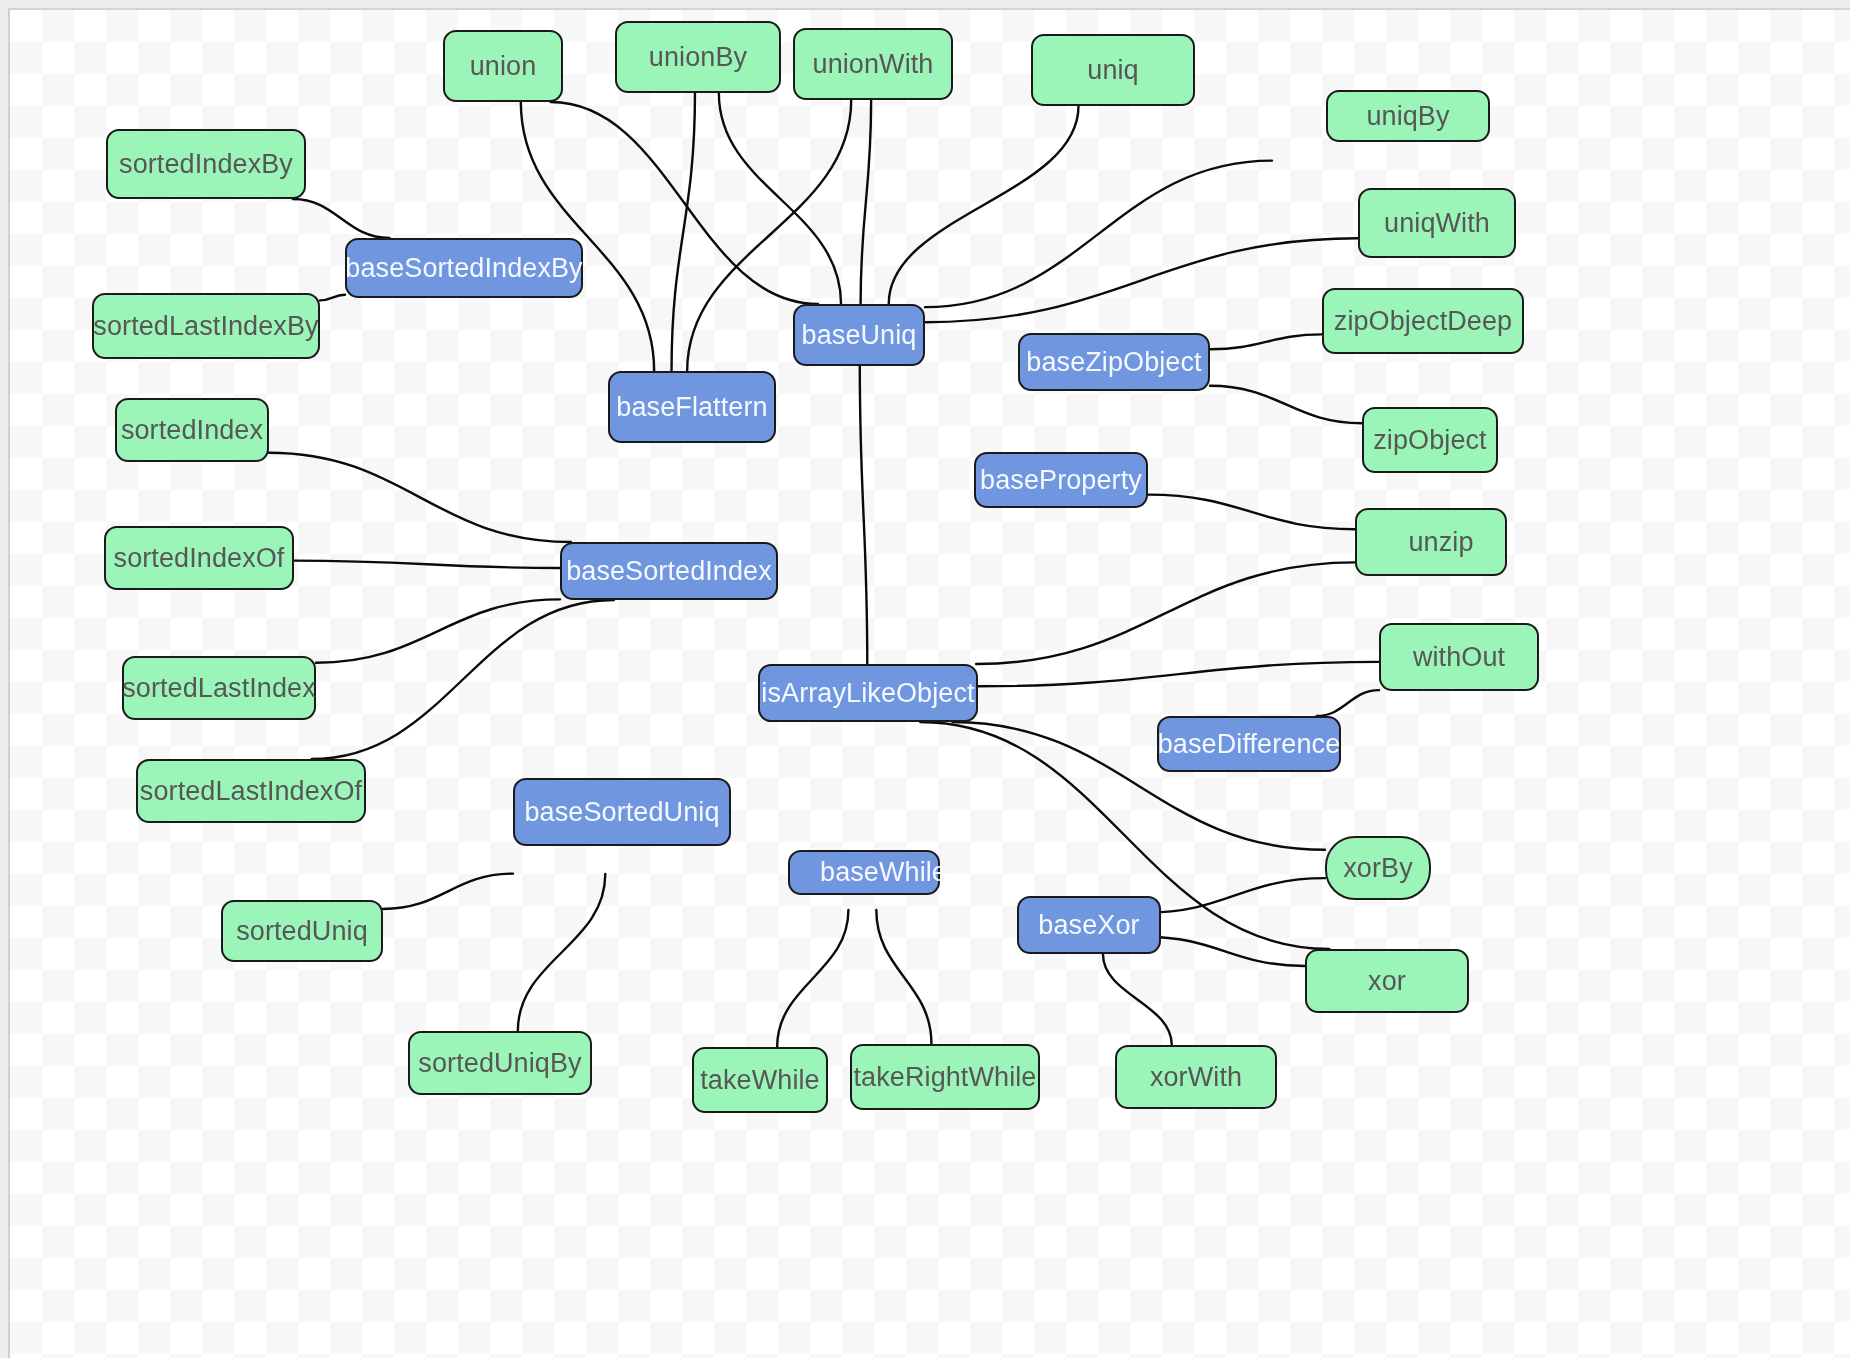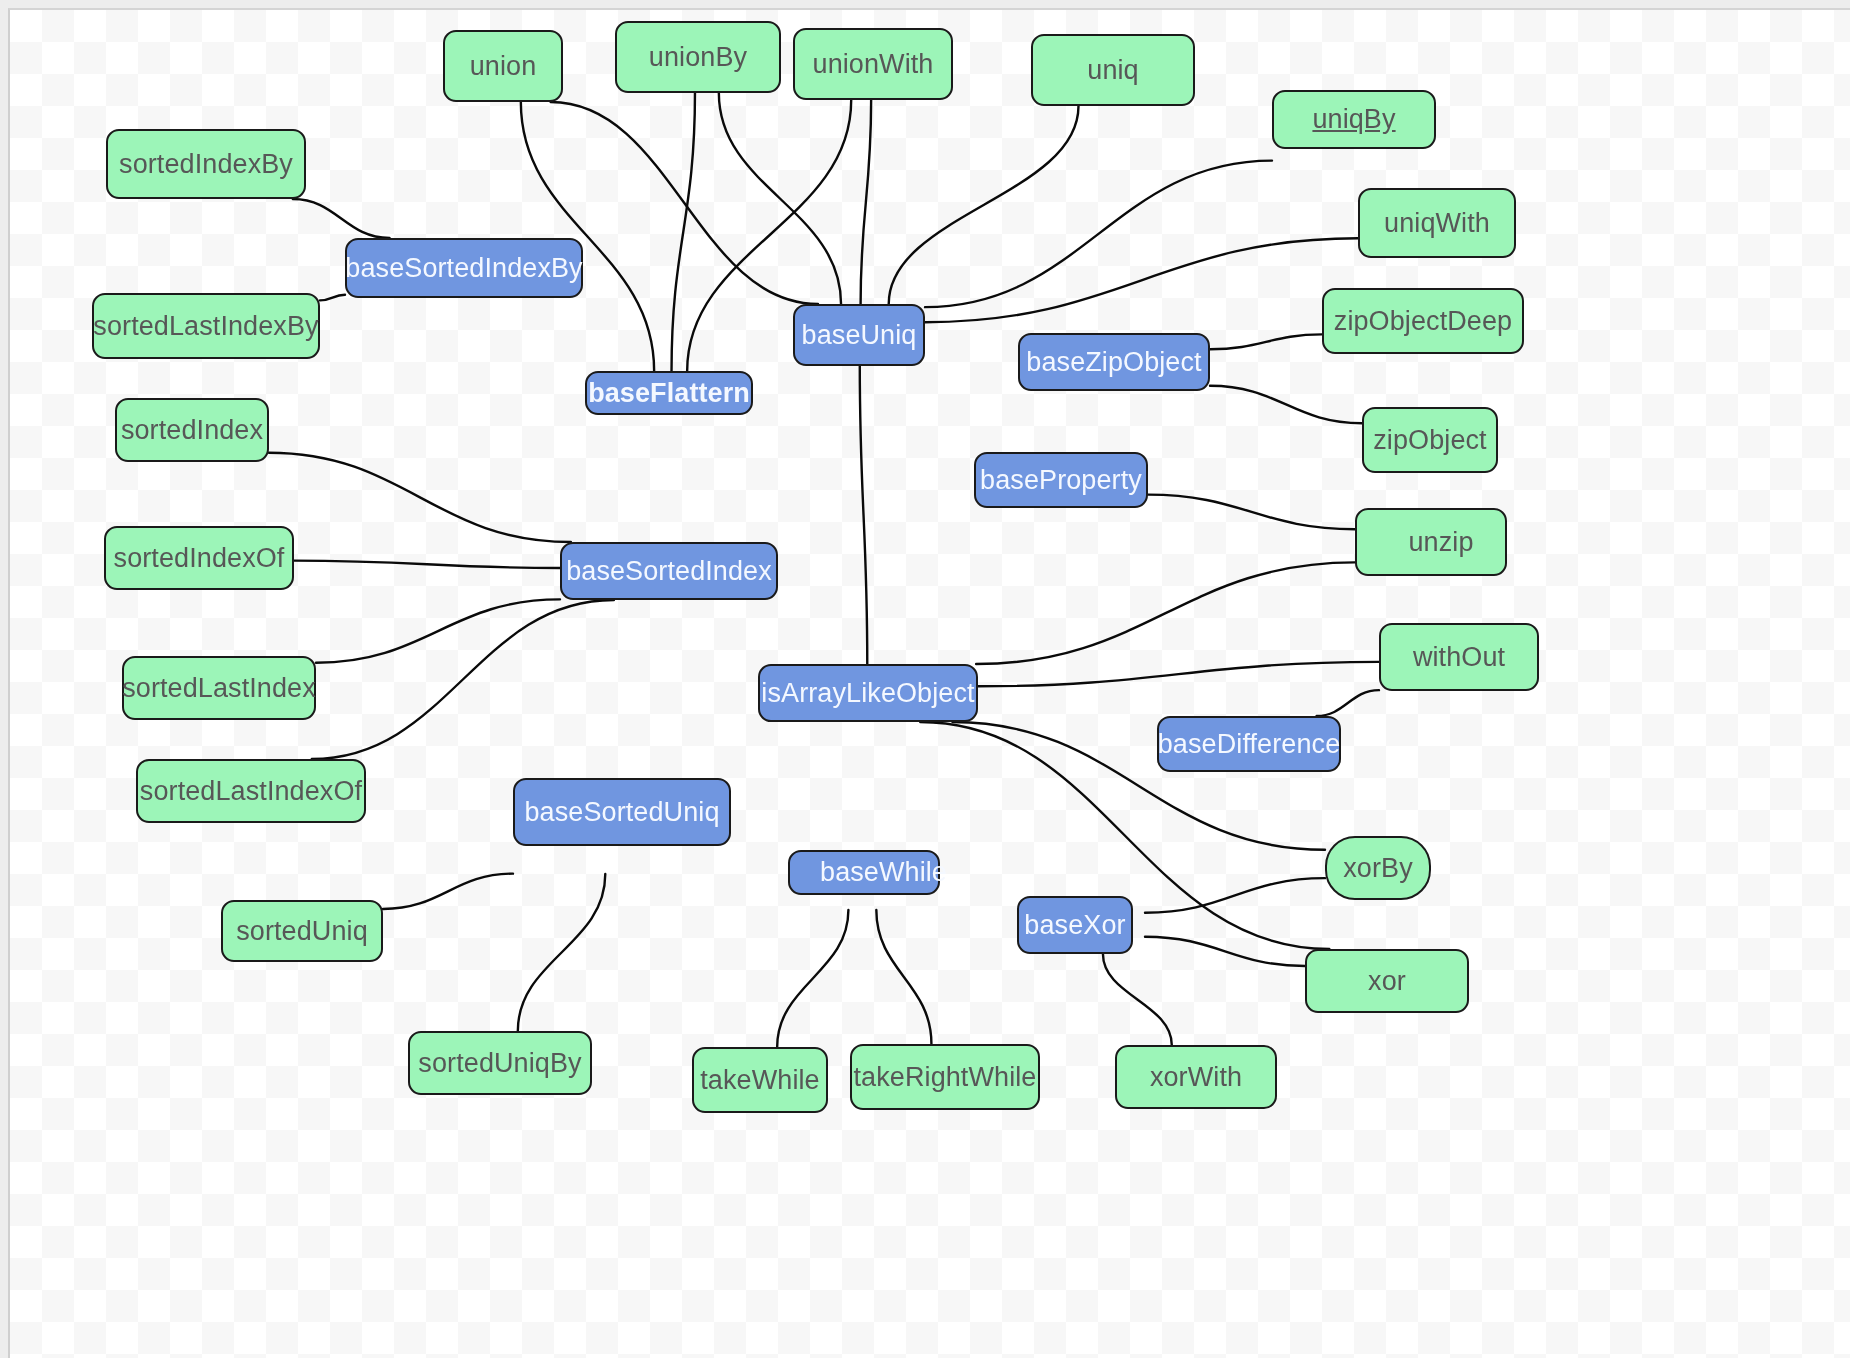--- a/index.html
+++ b/index.html
@@ -115,36 +115,36 @@
         </div>
         <div class="node leaf" style="left: 605px; top: 11px; width: 166px; height: 72px;">
           <span class="node-label">unionBy</span>
         </div>
         <div class="node leaf" style="left: 783px; top: 18px; width: 160px; height: 72px;">
           <span class="node-label">unionWith</span>
         </div>
         <div class="node leaf" style="left: 1021px; top: 24px; width: 164px; height: 72px;">
           <span class="node-label">uniq</span>
         </div>
-        <div class="node leaf" style="left: 1262px; top: 80px; width: 164px; height: 59px; text-decoration: underline;">
+        <div class="node leaf" style="left: 1316px; top: 80px; width: 164px; height: 52px;">
           <span class="node-label">uniqBy</span>
         </div>
         <div class="node leaf" style="left: 1348px; top: 178px; width: 158px; height: 70px; justify-content: center;">
           <span class="node-label">uniqWith</span>
         </div>
         <div class="node leaf" style="left: 96px; top: 119px; width: 200px; height: 70px;">
           <span class="node-label">sortedIndexBy</span>
         </div>
         <div class="node leaf" style="left: 82px; top: 283px; width: 228px; height: 66px;">
           <span class="node-label">sortedLastIndexBy</span>
         </div>
         <div class="node base" style="left: 335px; top: 228px; width: 238px; height: 60px;">
           <span class="node-label">baseSortedIndexBy</span>
         </div>
-        <div class="node base" style="left: 575px; top: 361px; width: 168px; height: 44px; font-weight: bold;">
+        <div class="node base" style="left: 598px; top: 361px; width: 168px; height: 72px;">
           <span class="node-label">baseFlattern</span>
         </div>
         <div class="node base" style="left: 783px; top: 294px; width: 132px; height: 62px;">
           <span class="node-label">baseUniq</span>
         </div>
         <div class="node base" style="left: 1008px; top: 323px; width: 192px; height: 58px;">
           <span class="node-label">baseZipObject</span>
         </div>
         <div class="node leaf" style="left: 1312px; top: 278px; width: 202px; height: 66px;">
           <span class="node-label">zipObjectDeep</span>
@@ -181,21 +181,21 @@
         </div>
         <div class="node leaf" style="left: 126px; top: 749px; width: 230px; height: 64px;">
           <span class="node-label">sortedLastIndexOf</span>
         </div>
         <div class="node base" style="left: 503px; top: 768px; width: 218px; height: 68px;">
           <span class="node-label">baseSortedUniq</span>
         </div>
         <div class="node base" style="left: 778px; top: 840px; width: 152px; height: 45px; padding-left: 39px;">
           <span class="node-label">baseWhile</span>
         </div>
-        <div class="node base" style="left: 1007px; top: 886px; width: 116px; height: 58px;">
+        <div class="node base" style="left: 1007px; top: 886px; width: 144px; height: 58px;">
           <span class="node-label">baseXor</span>
         </div>
         <div class="node leaf" style="left: 1315px; top: 826px; width: 106px; height: 64px; border-radius: 30px;">
           <span class="node-label">xorBy</span>
         </div>
         <div class="node leaf" style="left: 211px; top: 890px; width: 162px; height: 62px;">
           <span class="node-label">sortedUniq</span>
         </div>
         <div class="node leaf" style="left: 1295px; top: 939px; width: 164px; height: 64px;">
           <span class="node-label">xor</span>

